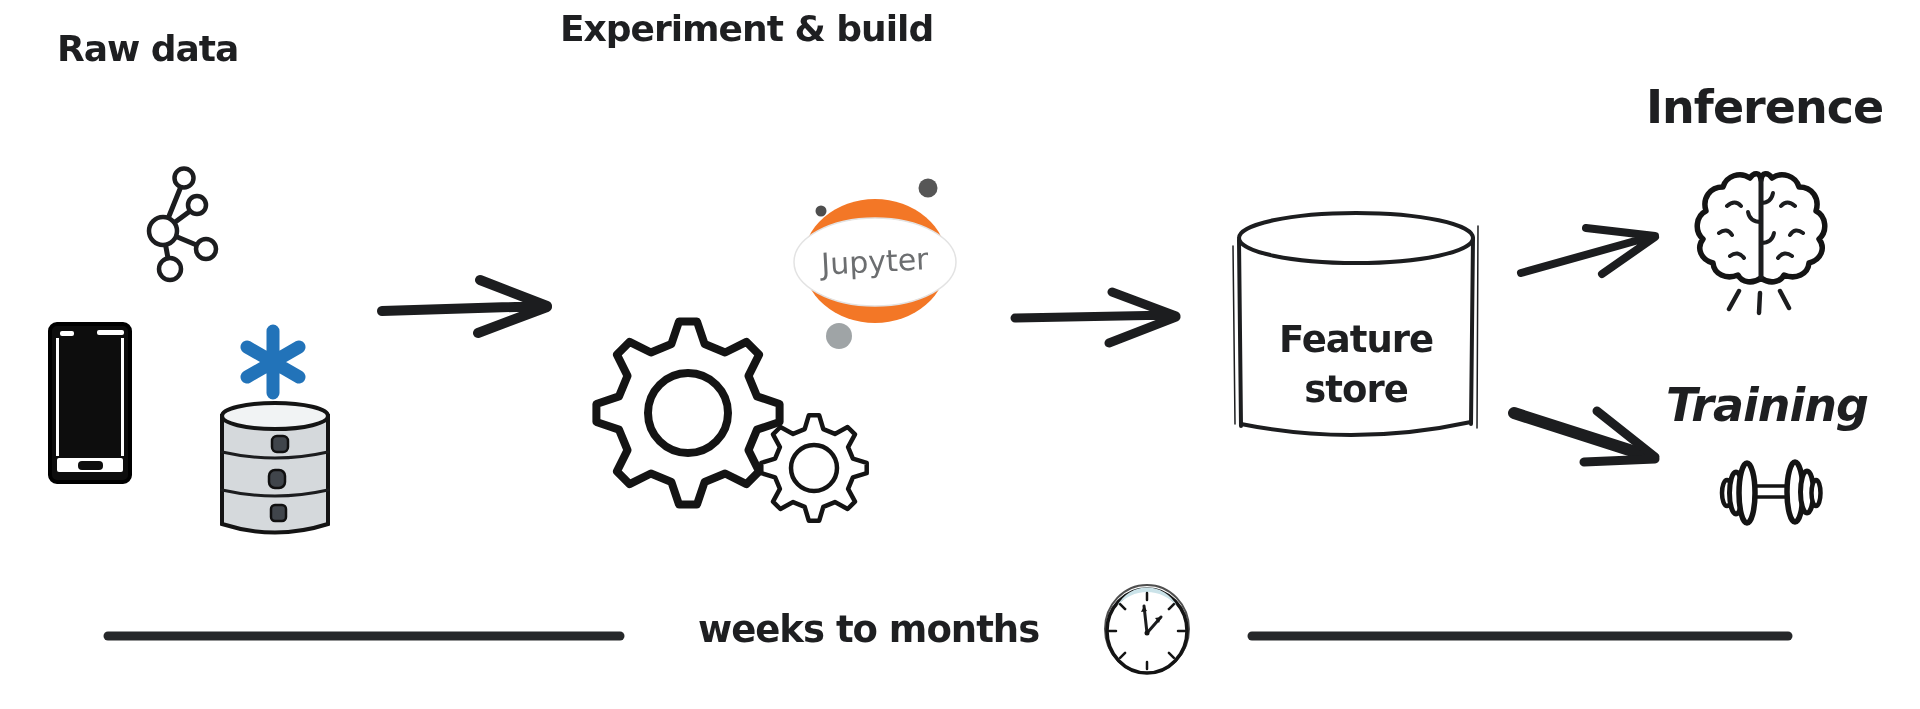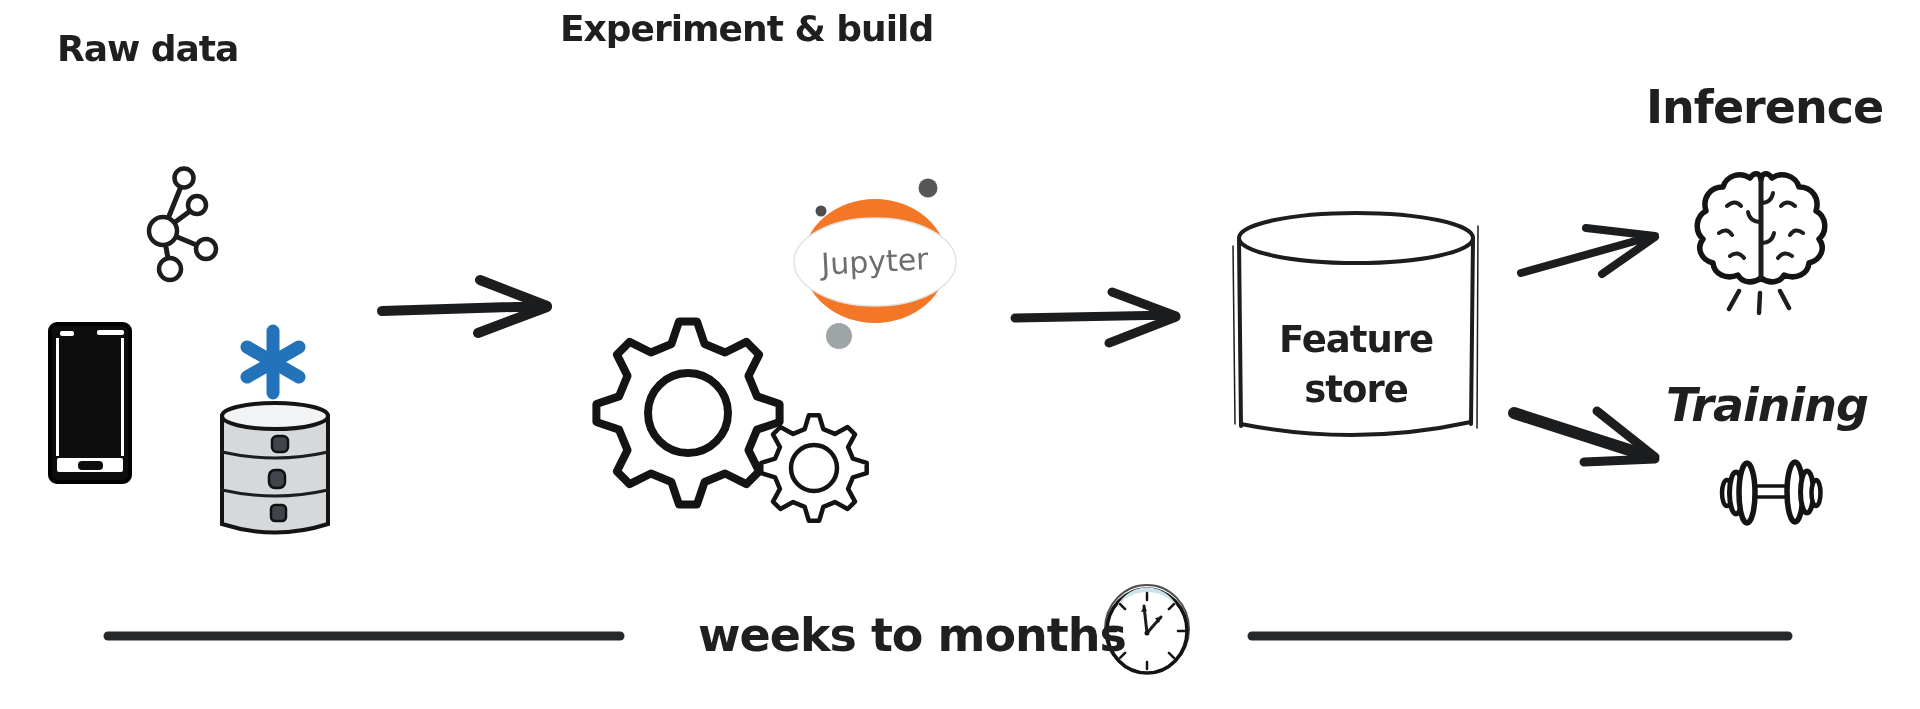--- a/index.html
+++ b/index.html
@@ -4,21 +4,21 @@
 <style>
   html,body{margin:0;padding:0;background:#ffffff;}
   .canvas{
     position:relative;width:1920px;height:709px;background:#ffffff;overflow:hidden;
     font-family:"DejaVu Sans",sans-serif;color:#1e1f21;
   }
   .art{position:absolute;left:0;top:0;width:1920px;height:709px;}
   .label{position:absolute;font-weight:700;white-space:nowrap;letter-spacing:-1px;}
   .label--stage{font-size:36px;}
   .label--out{font-size:46px;}
-  .label--timeline{font-size:46px;}
+  .label--timeline{font-size:37px;}
   .label--store{
     position:absolute;left:1258px;top:282px;width:196px;
     font-weight:700;font-size:37px;line-height:1.35;text-align:center;
     white-space:normal;letter-spacing:-1px;margin-top:33px;
   }
   
   .ink{stroke:#1c1d1f;fill:none;stroke-linecap:round;stroke-linejoin:round;}
 </style>
 </head>
 <body>

